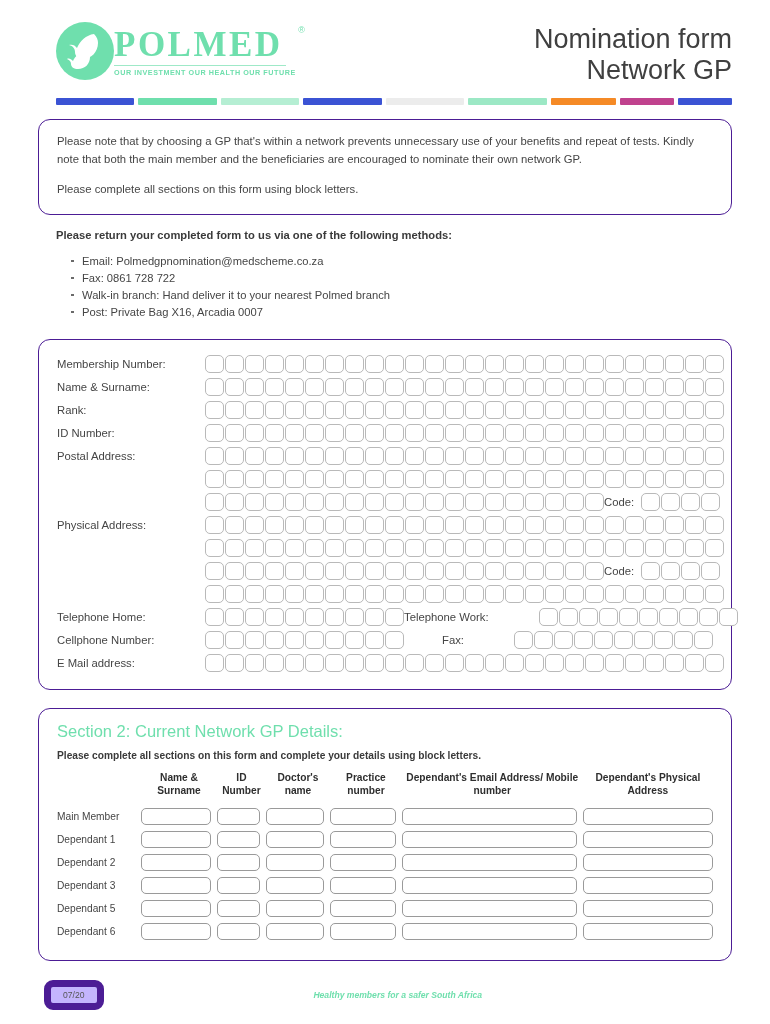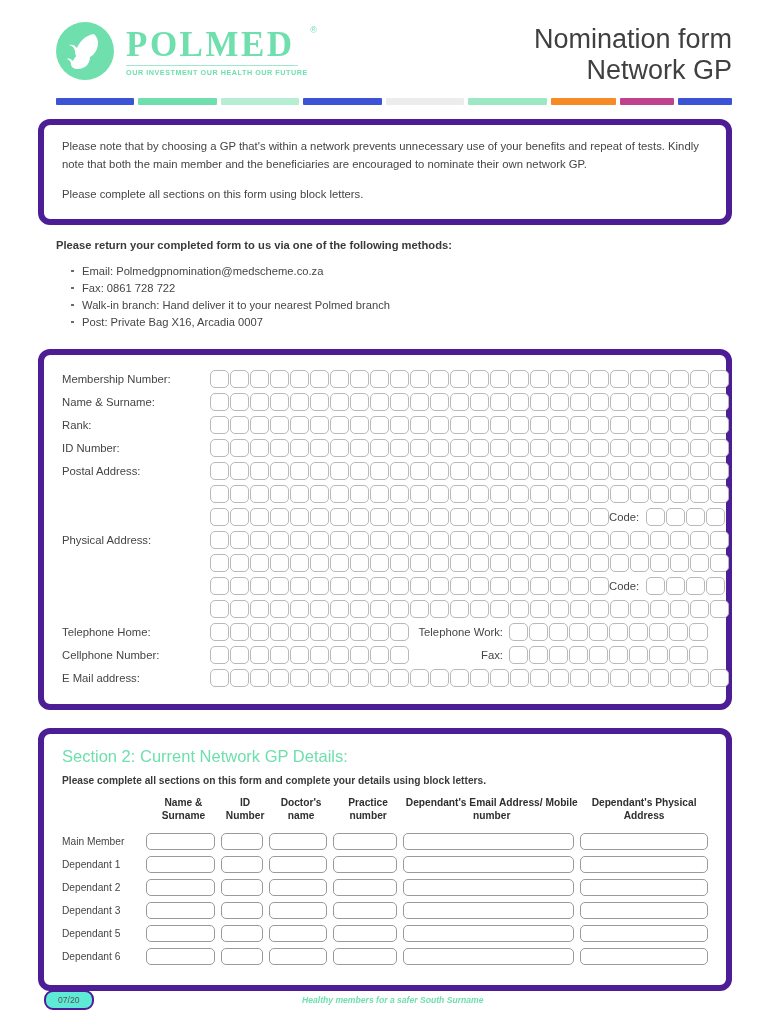--- a/index.html
+++ b/index.html
@@ -21,21 +21,21 @@
   }
 
   
   .header {
     display: flex;
     align-items: flex-start;
     justify-content: space-between;
     padding: 22px 38px 0 56px;
     height: 92px;
   }
-  .brand { display: flex; align-items: center; gap: 12px; }
+  .brand { display: flex; align-items: center; gap: 0; }
   .logo-circle {
     width: 58px; height: 58px;
     border-radius: 50%;
     background: #6fdfad;
     position: relative;
     flex: 0 0 auto;
   }
   .logo-circle svg { position: absolute; left: 8px; top: 9px; }
   .wordmark { position: relative; padding-top: 2px; }
   .polmed {
@@ -80,21 +80,21 @@
     margin: 6px 38px 0 56px;
   }
   .colorbar span {
     height: 7px;
     border-radius: 1px;
     display: block;
   }
 
   
   .card {
-    border: 6px solid #4c1d95;
+    border: 1px solid #4c1d95;
     border-radius: 12px;
     background: #fff;
   }
   .note-card {
     margin: 14px 38px 0 38px;
     padding: 13px 18px 15px 18px;
   }
   .note-card p {
     margin: 0;
     font-size: 11.3px;
@@ -166,21 +166,21 @@
     font-size: 11.3px;
     color: #454545;
     margin: 0 7px 0 0;
     white-space: nowrap;
   }
   .code-wrap { display: flex; align-items: center; margin-left: auto; }
 
   
   .trow { display: flex; align-items: center; height: 23px; }
   .trow .right-part {
-    display: flex; align-items: center; margin-left: auto;
+    display: flex; align-items: center; margin-left: auto; gap: 44px;
   }
   .right-lbl {
     font-size: 11.3px; color: #454545; margin-right: 6px; white-space: nowrap;
   }
 
   
   .s2-note {
     font-size: 10.2px;
     font-weight: bold;
     color: #3a3a3a;
@@ -219,26 +219,26 @@
 
   
   .footer {
     position: absolute;
     left: 0; right: 0; bottom: 14px;
     display: flex;
     align-items: center;
     padding: 0 38px 0 44px;
   }
   .rev-pill {
-    border: 2px solid #4c1d95;
+    border: 7px solid #4c1d95;
     border-radius: 9px;
     font-size: 8.6px;
     color: #555;
     padding: 3px 12px;
-    background: #5eead4;
+    background: #c4b5fd;
   }
   .slogan {
     flex: 1 1 auto;
     text-align: center;
     font-size: 8.6px;
     font-style: italic;
     font-weight: bold;
     color: #6fdfad;
     margin-left: -40px;
   }
@@ -880,16 +880,16 @@
             <td class="cell">
               <div class="tbox"></div>
             </td>
           </tr>
         </tbody>
     </table>
   </div>
 
   <div class="footer">
     <div class="rev-pill">07/20</div>
-    <div class="slogan">Healthy members for a safer South Surname</div>
+    <div class="slogan">Healthy members for a safer South Africa</div>
   </div>
 
 </div>
 
 </body></html>

